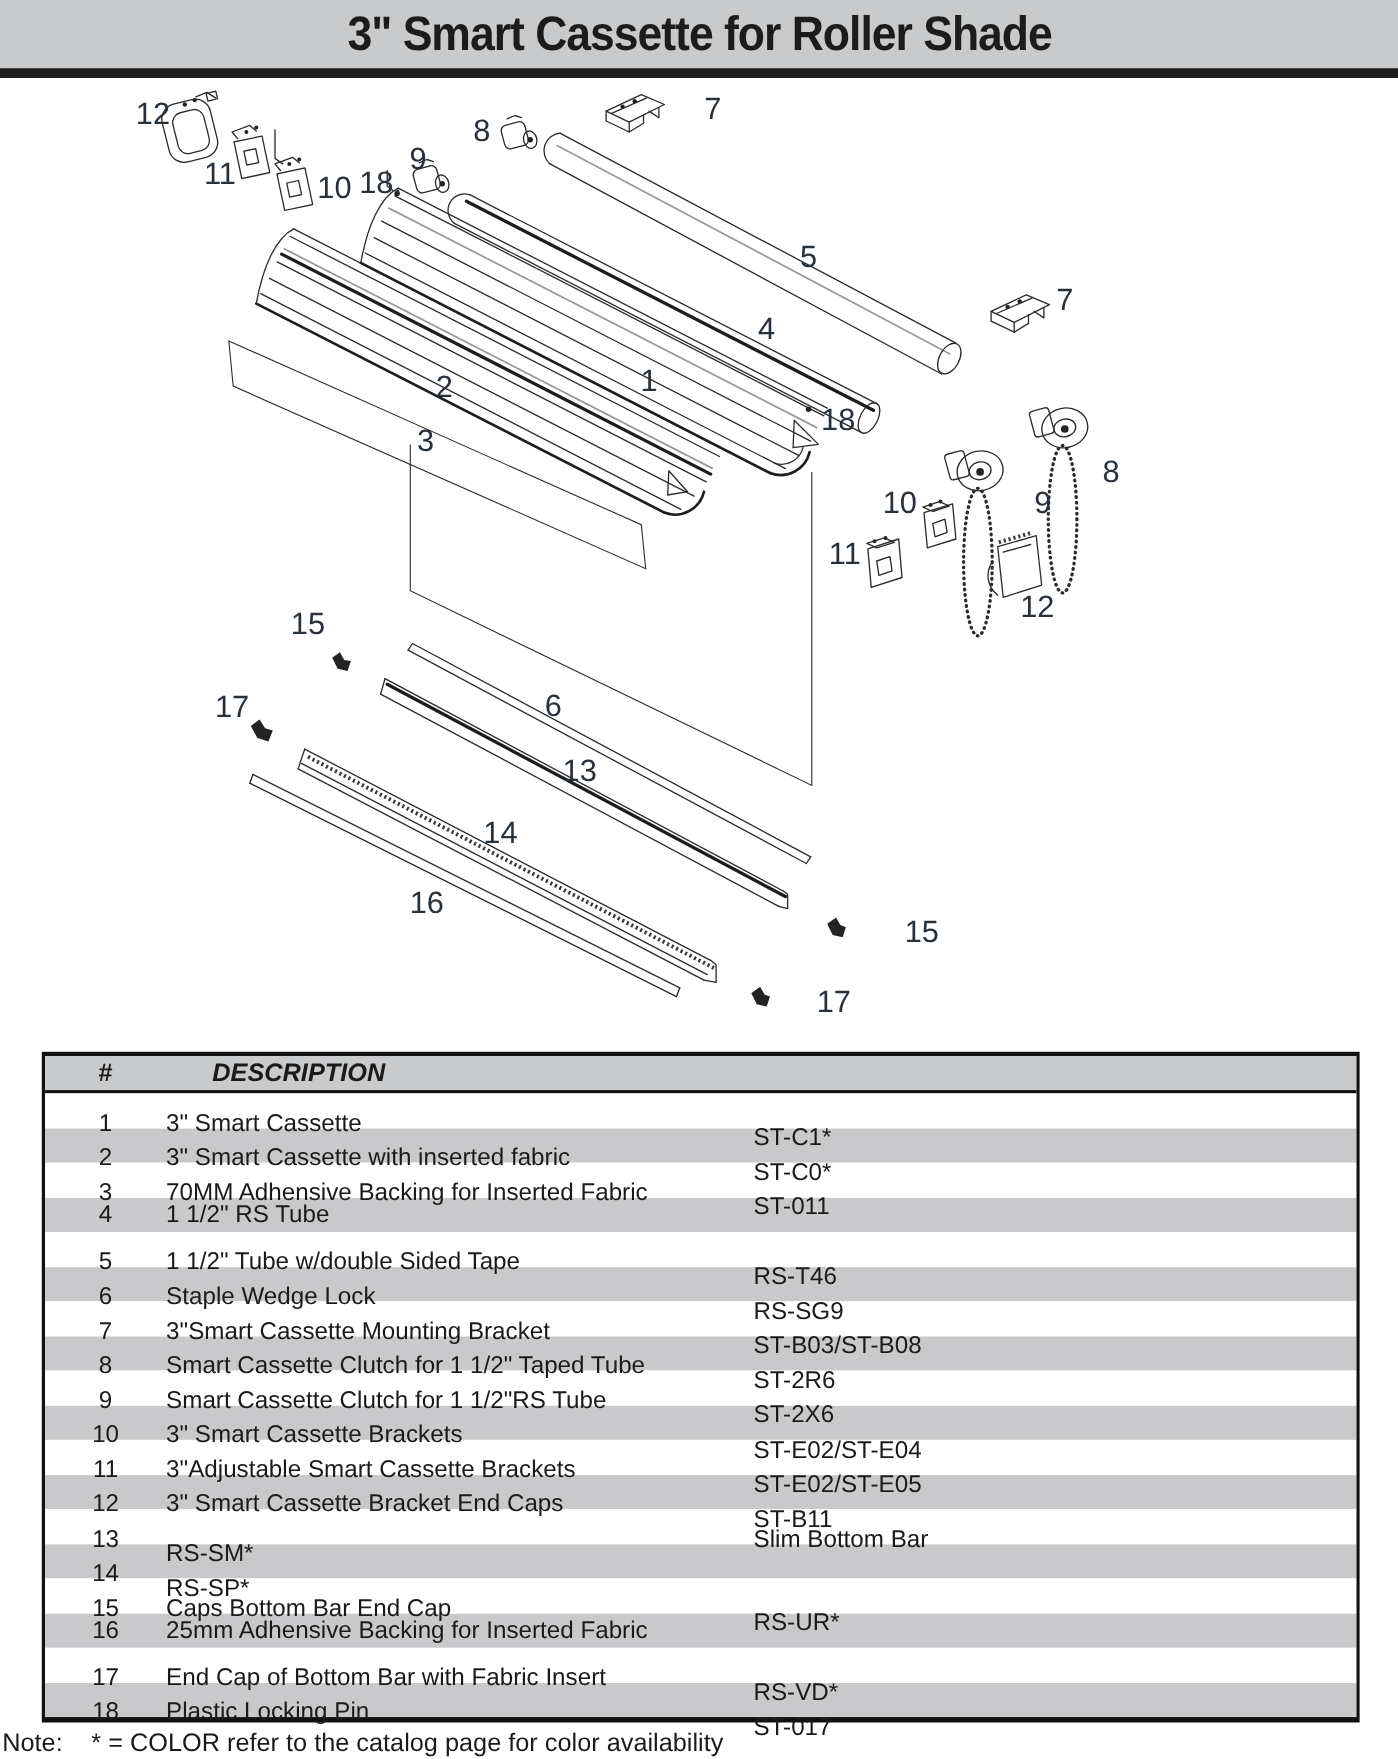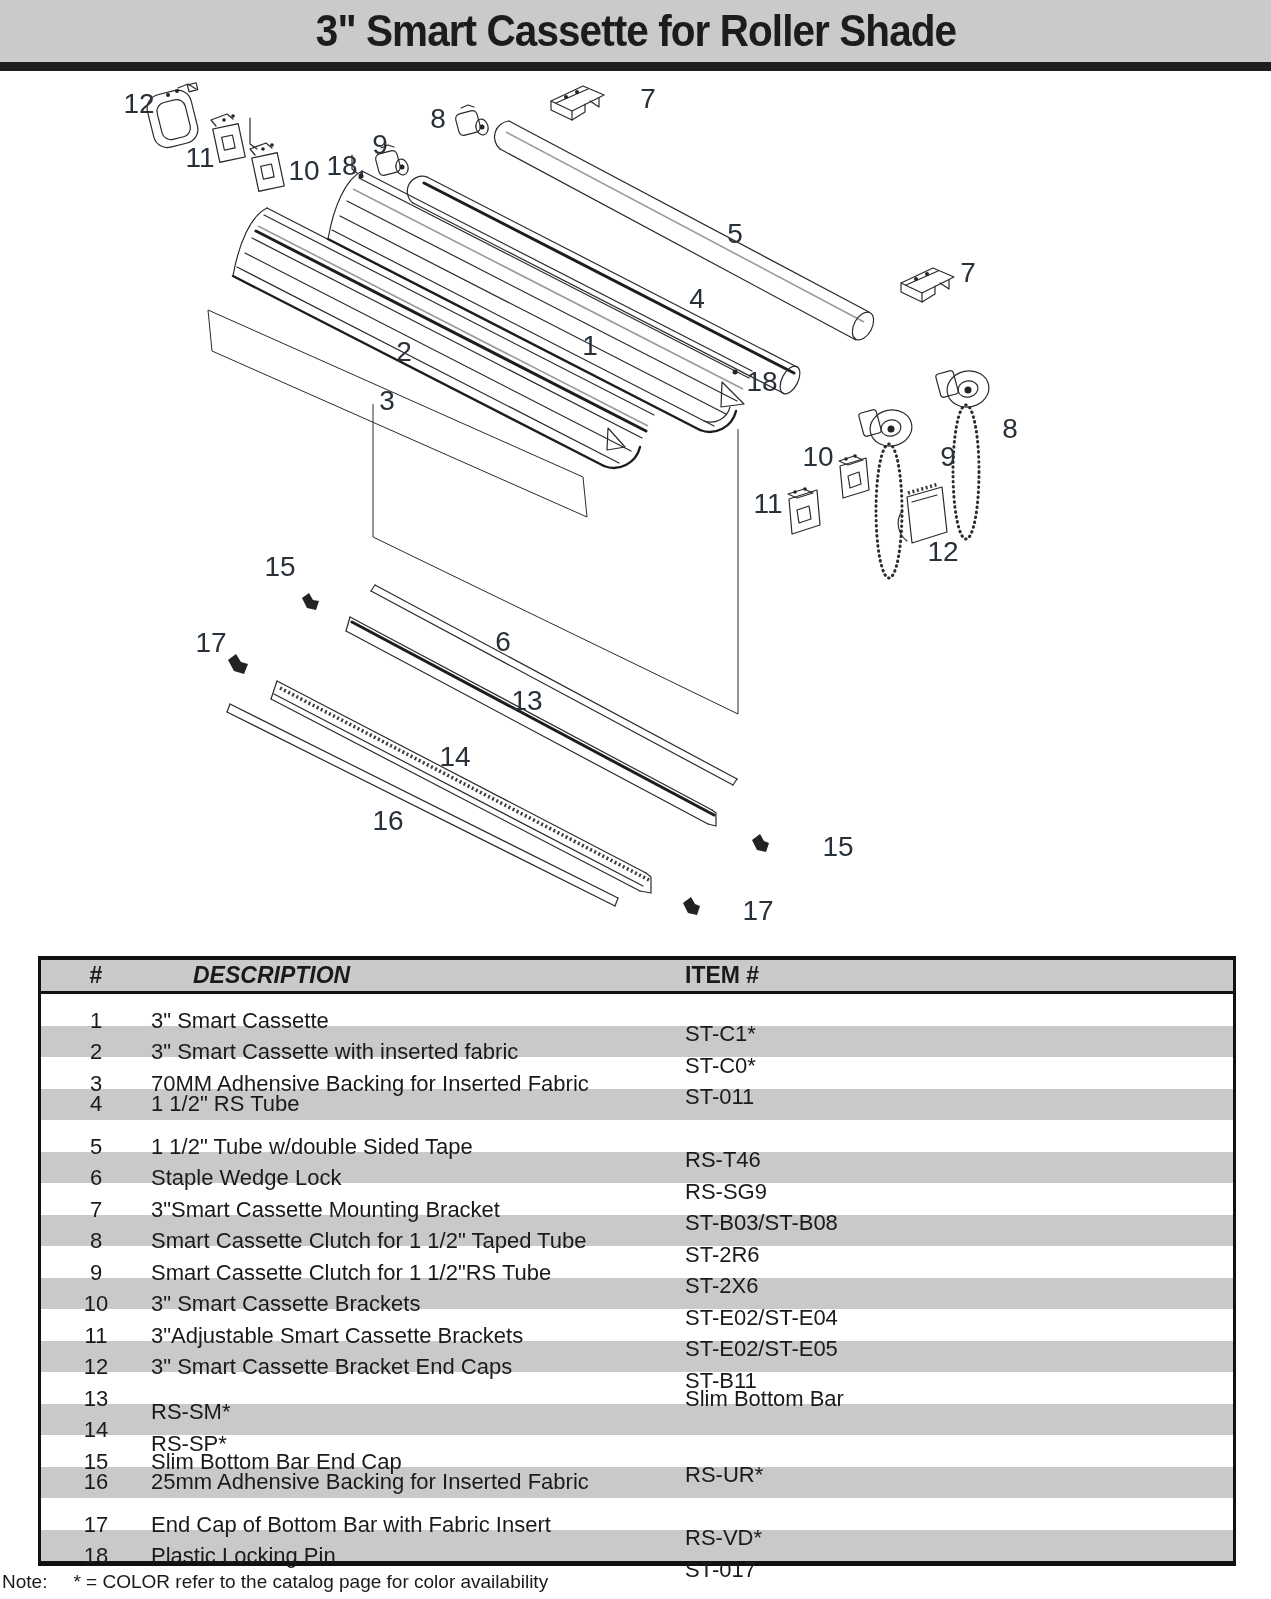--- a/index.html
+++ b/index.html
@@ -32,21 +32,21 @@
   .thead .h-num{text-align:center;}
   .thead .h-desc{padding-left:42px;font-style:italic;}
   .row{display:grid;grid-template-columns:110px 534px 1fr;height:31.5px;align-items:center;font-size:22px;}
   .row.even{background:#c9c9cb;}
   .row.odd{background:#fff;}
   .c.num{text-align:center;}
   .c.desc{white-space:nowrap;}
   .c.item{white-space:nowrap;margin-top:27px;}
 
   
-  .note{margin-top:5px;font-size:19px;padding-left:2px;}
+  .note{margin-top:5px;font-size:23px;padding-left:2px;}
   .note .note-text{margin-left:26px;}
 </style>
 </head>
 <body>
 
 <header class="title-bar">
   <h1>3" Smart Cassette for Roller Shade</h1>
 </header>
 <div class="title-rule"></div>
 
@@ -263,21 +263,20 @@
         <text x="838" y="856" text-anchor="middle" class="callout">15</text>
         <text x="758" y="920" text-anchor="middle" class="callout">17</text>
       </g>
 </svg>
 </div>
 
 <section class="tbl">
   <div class="thead">
     <div class="h-num">#</div>
     <div class="h-desc">DESCRIPTION</div>
-    <div class="h-item">ITEM #</div>
   </div>
   <div id="rows">
   <div class="row odd">
     <div class="c num">1</div>
     <div class="c desc">3" Smart Cassette</div>
     <div class="c item">ST-C1*</div>
   </div>
 
   <div class="row even">
     <div class="c num">2</div>
@@ -350,21 +349,21 @@
     <div class="c desc">Slim Bottom Bar</div>
   </div>
 
   <div class="row even">
     <div class="c num">14</div>
     <div class="c item">RS-SP*</div>
   </div>
 
   <div class="row odd">
     <div class="c num">15</div>
-    <div class="c desc">Slim Bottom Bar End Cap</div>
+    <div class="c desc">Caps Bottom Bar End Cap</div>
     <div class="c item">RS-UR*</div>
   </div>
 
   <div class="row even">
     <div class="c num">16</div>
     <div class="c desc">25mm Adhensive Backing for Inserted Fabric</div>
   </div>
 
   <div class="row odd">
     <div class="c num">17</div>

